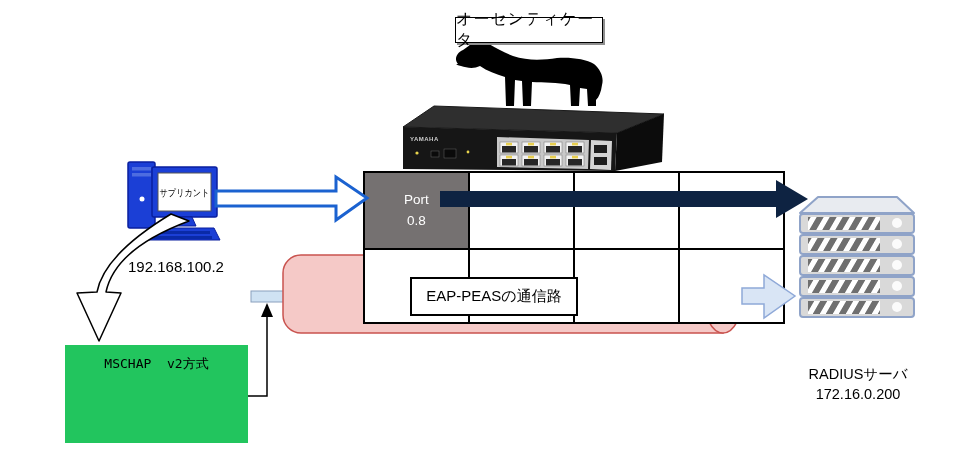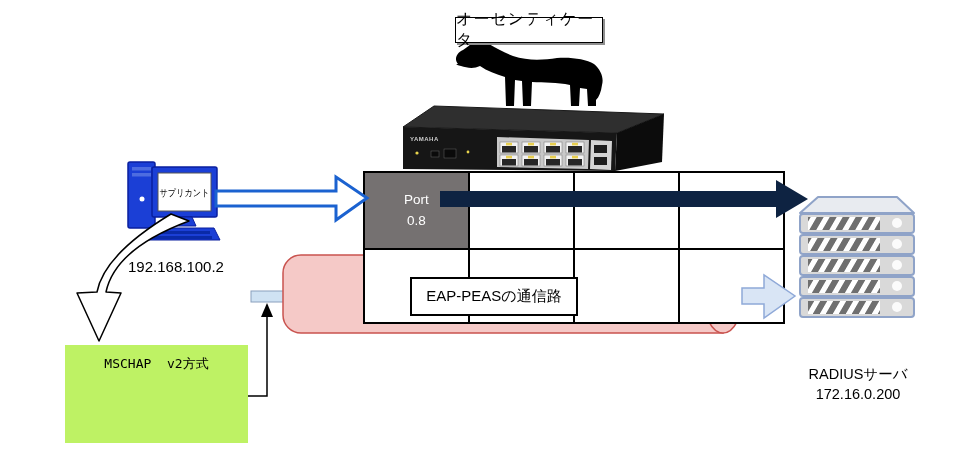--- a/index.html
+++ b/index.html
@@ -38,21 +38,21 @@
   .tunnel-label {
     left:410px; top:277px; width:168px; height:39px;
     background:#fff; border:2px solid #000; box-sizing:border-box;
     display:flex; align-items:center; justify-content:center;
     font-size:15px; color:#000; z-index:3;
   }
 
   
   .cred-box {
     left:65px; top:345px; width:183px; height:98px;
-    background:#bef264; z-index:5;
+    background:#22c55e; z-index:5;
     display:flex; flex-direction:column; justify-content:space-between;
     padding:10px 0 9px 0; box-sizing:border-box;
   }
   .cred-box div {
     text-align:center; font-family:"DejaVu Sans Mono", monospace;
     font-size:13px; color:#000; white-space:pre;
   }
 
   .ip-label {
     left:111px; top:242px; width:130px; text-align:center;

